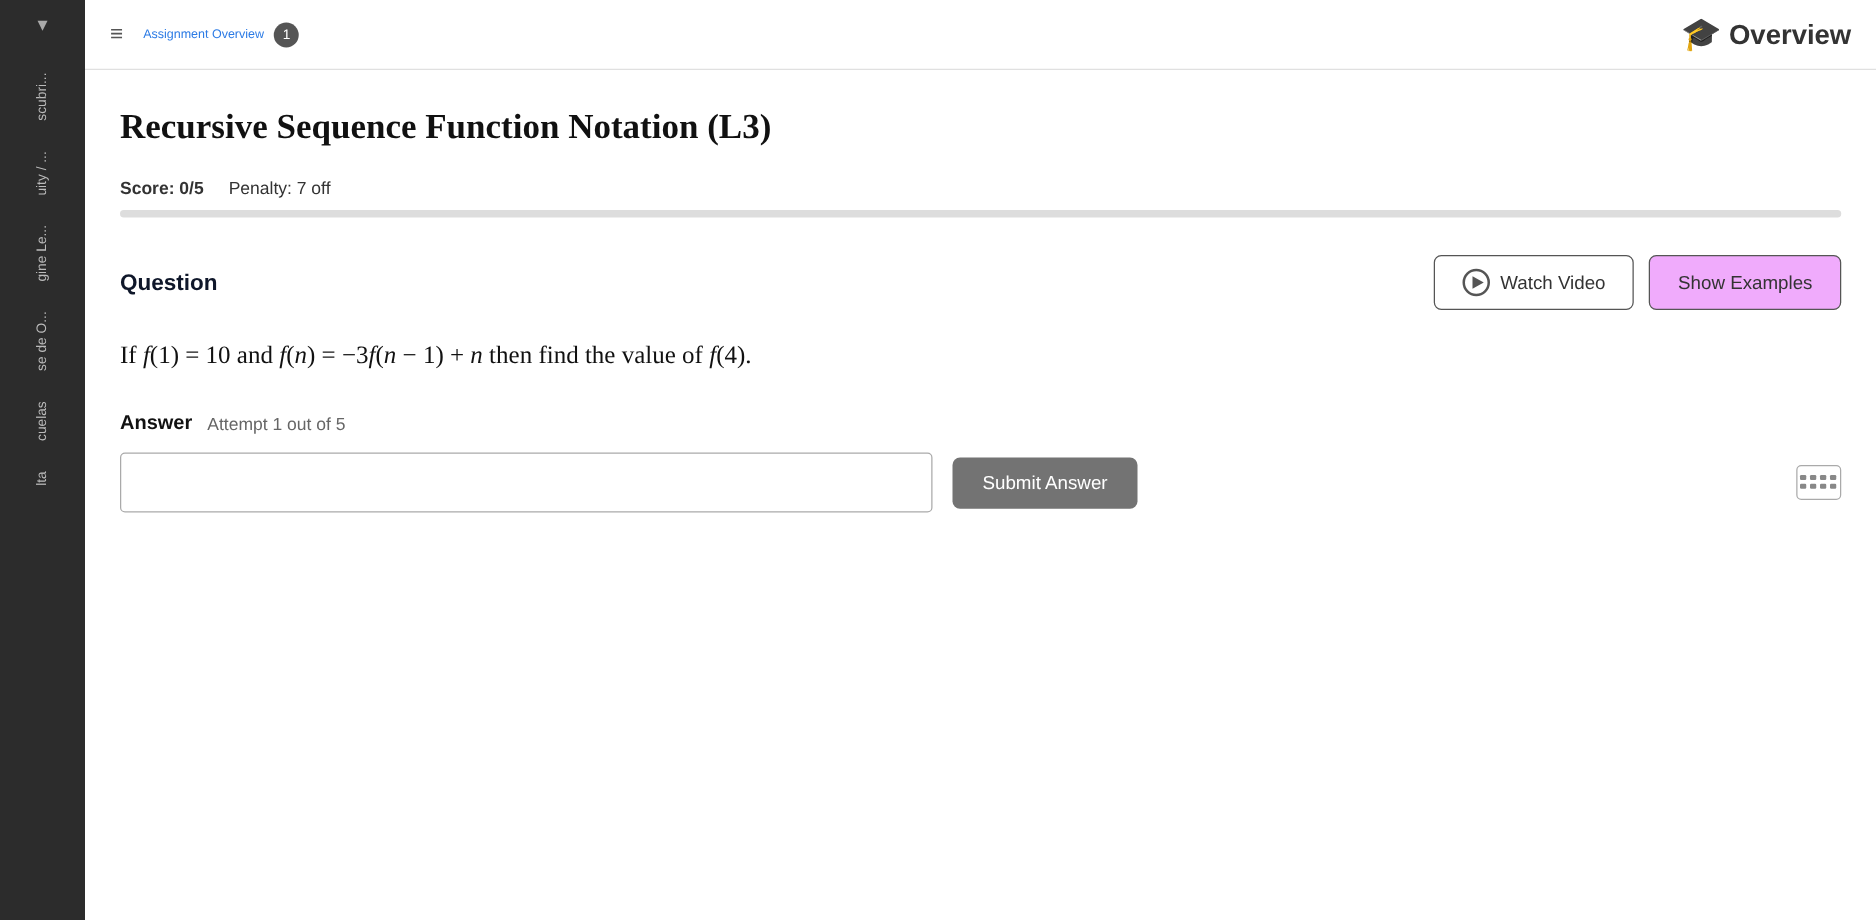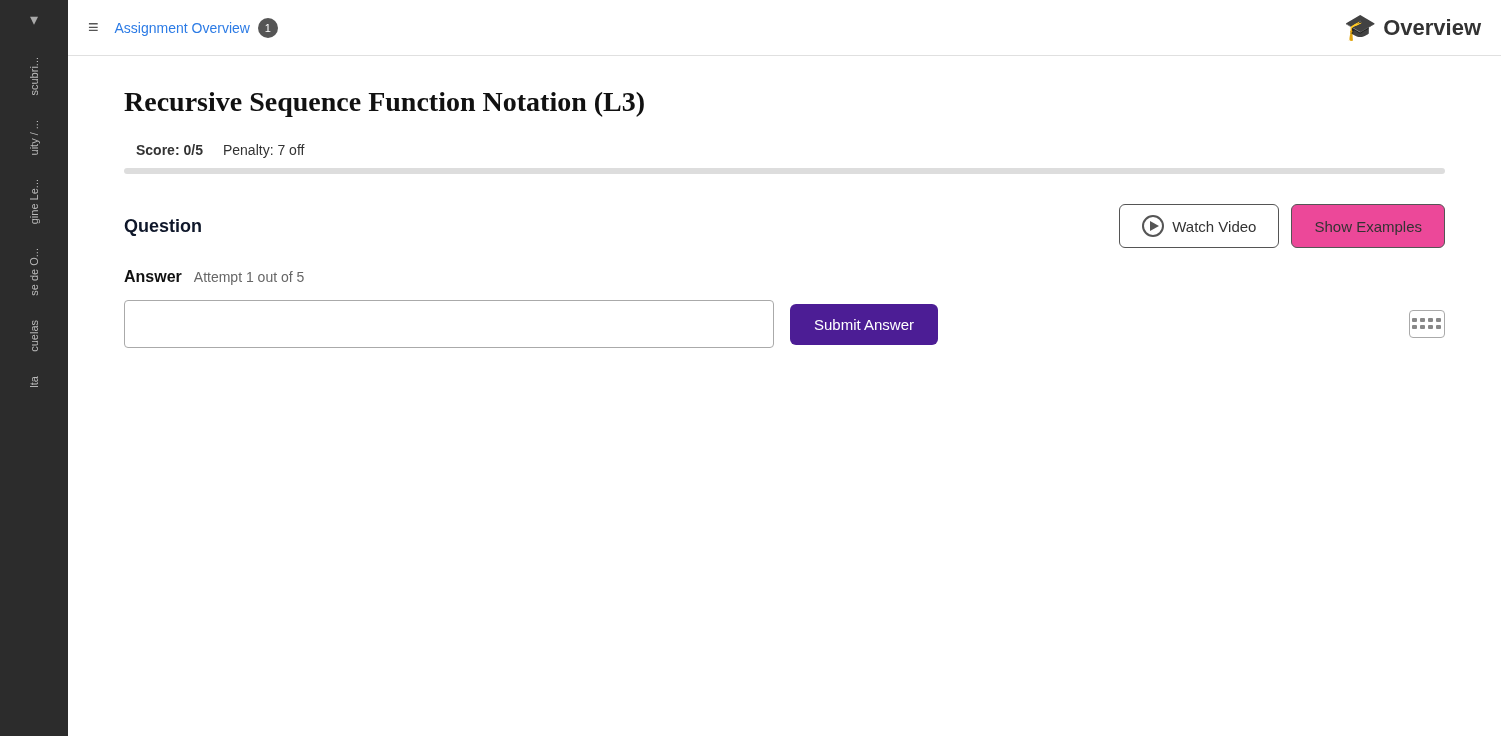--- a/index.html
+++ b/index.html
@@ -61,21 +61,21 @@
 
     .hamburger-icon {
       color: #555;
       font-size: 18px;
       margin-right: 16px;
       cursor: pointer;
     }
 
     .assignment-overview-link {
       color: #2c7be5;
-      font-size: 14px;
+      font-size: 10px;
       cursor: pointer;
       text-decoration: none;
     }
 
     .badge {
       background: #555;
       color: #fff;
       border-radius: 50%;
       width: 20px;
       height: 20px;
@@ -102,21 +102,21 @@
       color: #333;
     }
 
     .cap-icon {
       font-size: 26px;
     }
 
     
     .content {
       flex: 1;
-      padding: 30px 56px;
+      padding: 30px 28px;
       overflow-y: auto;
       background: #fff;
     }
 
     .page-title {
       font-size: 28px;
       font-weight: 700;
       color: #111;
       margin-bottom: 24px;
       font-family: serif;
@@ -126,21 +126,20 @@
       display: flex;
       align-items: center;
       gap: 20px;
       margin-bottom: 10px;
     }
 
     .score-label {
       font-size: 14px;
       font-weight: 700;
       color: #333;
-      margin-left: 12px;
     }
 
     .penalty-label {
       font-size: 14px;
       color: #333;
     }
 
     .progress-bar-container {
       width: 100%;
       height: 6px;
@@ -187,21 +186,21 @@
       cursor: pointer;
     }
 
     .show-examples-btn {
       display: flex;
       align-items: center;
       gap: 8px;
       padding: 10px 22px;
       border: 1.5px solid #555;
       border-radius: 6px;
-      background: #ec4899;
+      background: #f0abfc;
       font-size: 15px;
       color: #333;
       cursor: pointer;
     }
 
     .play-circle {
       width: 22px;
       height: 22px;
       border-radius: 50%;
       border: 2px solid #555;
@@ -258,21 +257,21 @@
       height: 48px;
       border: 1.5px solid #aaa;
       border-radius: 4px;
       padding: 0 12px;
       font-size: 16px;
       outline: none;
     }
 
     .submit-btn {
       padding: 12px 24px;
-      background: #4c1d95;
+      background: #737373;
       color: #fff;
       border: none;
       border-radius: 6px;
       font-size: 15px;
       cursor: pointer;
       font-weight: 500;
     }
 
     .keyboard-icon {
       width: 36px;
@@ -354,20 +353,24 @@
               <span class="play-triangle"></span>
             </span>
             <span>Watch Video</span>
           </button>
           <button class="show-examples-btn">
             <span>Show Examples</span>
           </button>
         </div>
       </div>
 
+      <div class="question-body">
+        
+        If <em>f</em>(1) = 10 and <em>f</em>(<em>n</em>) = −3<em>f</em>(<em>n</em> − 1) + <em>n</em> then find the value of <em>f</em>(4).
+      </div>
 
       <div class="answer-section">
         <div class="answer-header">
           <span class="answer-label">Answer</span>
           <span class="attempt-label">Attempt 1 out of 5</span>
         </div>
 
         <div class="answer-row-wrapper">
           <input class="answer-input" type="text" style="">
           <button class="submit-btn">Submit Answer</button>

